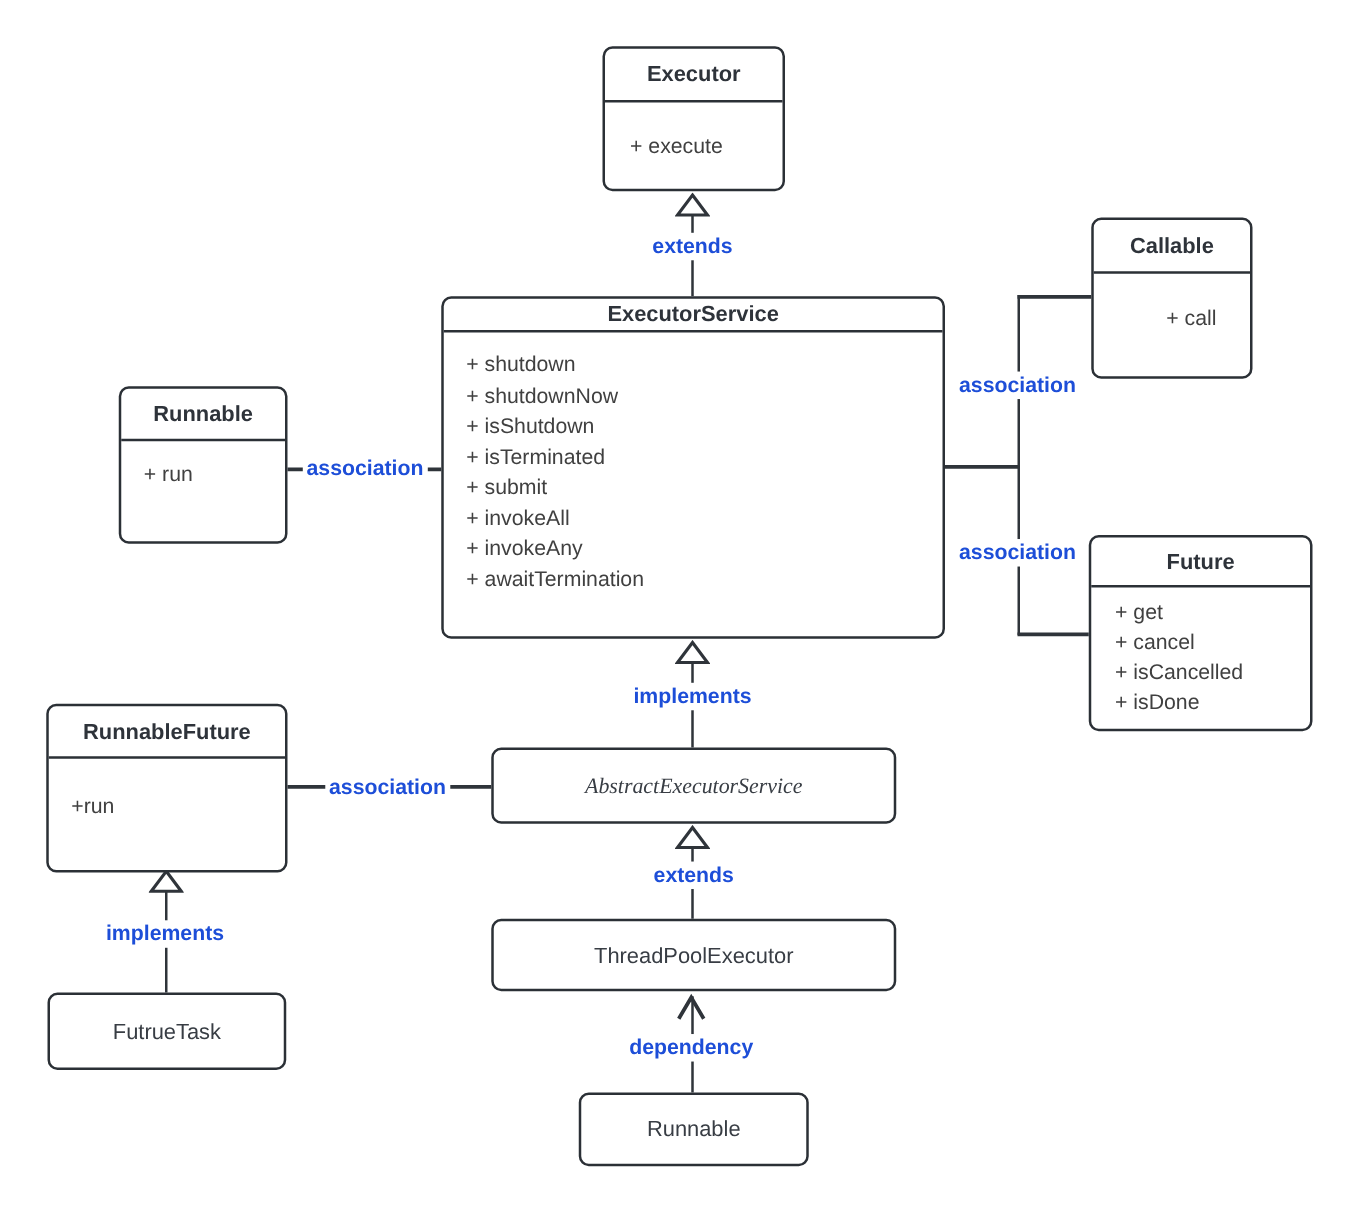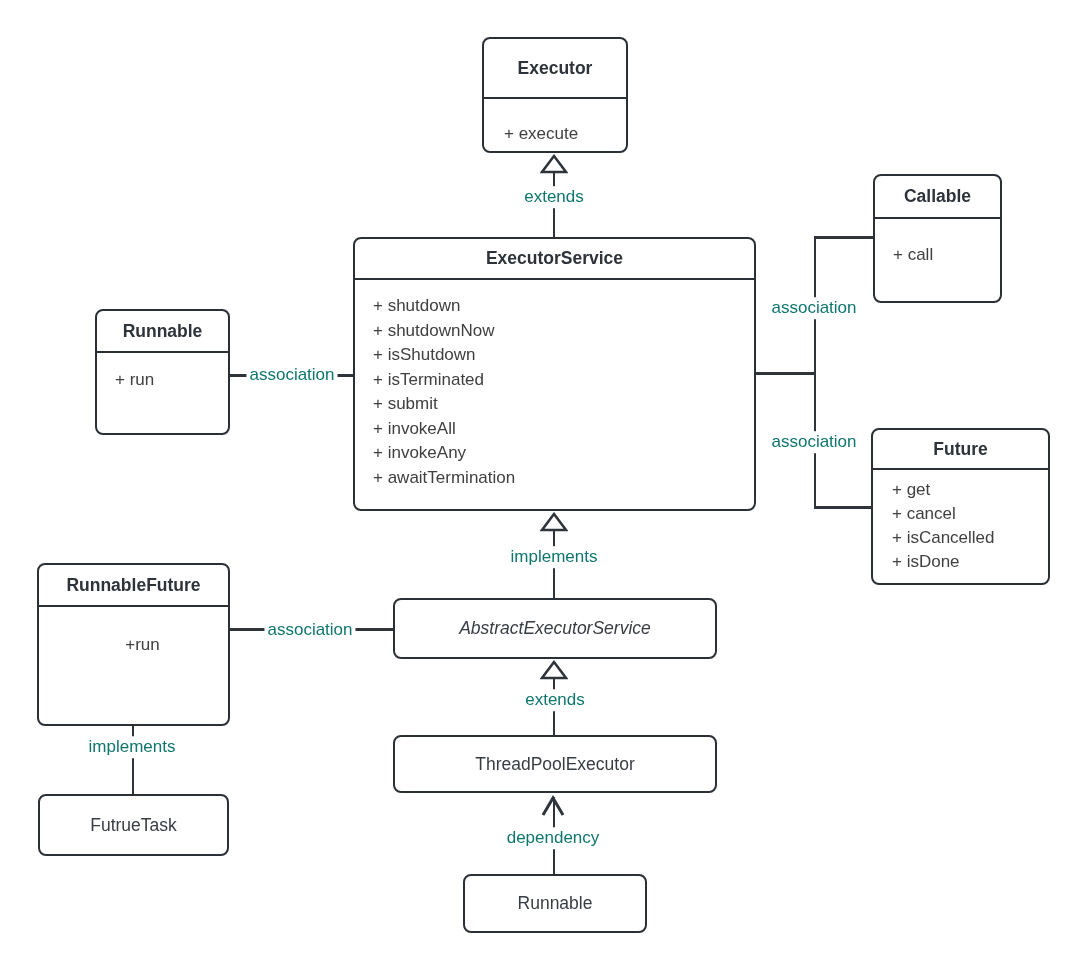--- a/index.html
+++ b/index.html
@@ -17,29 +17,29 @@
     display:flex;align-items:center;justify-content:center;
     font-weight:bold;font-size:17.5px;color:#2e333a;
     border-bottom:2.5px solid #2b3036;box-sizing:border-box;
   }
   .box .body{box-sizing:border-box;}
   .method{font-size:17px;color:#404040;white-space:nowrap;}
   .single{
     display:flex;align-items:center;justify-content:center;
     font-size:17.5px;color:#383d44;
   }
-  .italic{font-style:italic;}
+  .italic{font-style:italic;font-family:Liberation Serif, serif;}
   
   .vline{position:absolute;width:2.5px;background:#2f343a;}
   .hline{position:absolute;height:2.5px;background:#2f343a;}
   
   .edge-label{
     position:absolute;transform:translate(-50%,-50%);
-    background:#ffffff;padding:1px 3px;font-size:17px;color:#0f766e;
-    white-space:nowrap;line-height:1.15;
+    background:#ffffff;padding:1px 3px;font-size:17px;color:#1d4ed8;
+    white-space:nowrap;line-height:1.15;font-weight:bold;
   }
   .arrow{position:absolute;}
 </style>
 </head>
 <body>
 
 <div class="canvas">
 
   <div class="vline" style="left:552.5px;top:165px;height:72px;"></div>
   <div class="vline" style="left:552.5px;top:520px;height:78px;"></div>
@@ -75,43 +75,43 @@
       <polygon points="14,2 26,18 2,18" fill="#ffffff" stroke="#2f343a" stroke-width="2.5"></polygon>
     </svg>
   <svg class="arrow" style="left:119px;top:695px;" width="28" height="20" viewBox="0 0 28 20">
       <polygon points="14,2 26,18 2,18" fill="#ffffff" stroke="#2f343a" stroke-width="2.5"></polygon>
     </svg>
   <svg class="arrow" style="left:540px;top:794px;" width="26" height="24" viewBox="0 0 26 24">
       <polyline points="3,21 13,4 23,21" fill="none" stroke="#2f343a" stroke-width="3"></polyline>
     </svg>
 
   <div class="box" style="left:482px;top:37px;width:146px;height:116px;">
-    <div class="title" style="height:60px;">Executor</div>
+    <div class="title" style="height:43px;">Executor</div>
     <div class="body" style="padding:25px 0 0 20px;">
       <div class="method">+ execute</div>
     </div>
   </div>
 
   <div class="box" style="left:353px;top:237px;width:403px;height:274px;">
-    <div class="title" style="height:41px;">ExecutorService</div>
+    <div class="title" style="height:27px;">ExecutorService</div>
     <div class="body" style="padding:14px 0 0 18px;">
       <div class="method" style="line-height:24.5px;">+ shutdown</div>
       <div class="method" style="line-height:24.5px;">+ shutdownNow</div>
       <div class="method" style="line-height:24.5px;">+ isShutdown</div>
       <div class="method" style="line-height:24.5px;">+ isTerminated</div>
       <div class="method" style="line-height:24.5px;">+ submit</div>
       <div class="method" style="line-height:24.5px;">+ invokeAll</div>
       <div class="method" style="line-height:24.5px;">+ invokeAny</div>
       <div class="method" style="line-height:24.5px;">+ awaitTermination</div>
     </div>
   </div>
 
   <div class="box" style="left:873px;top:174px;width:129px;height:129px;">
     <div class="title" style="height:43px;">Callable</div>
-    <div class="body" style="padding:26px 0 0 18px;">
+    <div class="body" style="padding:26px 0 0 18px;margin-left:40px;">
       <div class="method">+ call</div>
     </div>
   </div>
 
   <div class="box" style="left:95px;top:309px;width:135px;height:126px;">
     <div class="title" style="height:42px;">Runnable</div>
     <div class="body" style="padding:17px 0 0 18px;">
       <div class="method">+ run</div>
     </div>
   </div>
@@ -119,21 +119,21 @@
   <div class="box" style="left:871px;top:428px;width:179px;height:157px;">
     <div class="title" style="height:40px;">Future</div>
     <div class="body" style="padding:8px 16px 0 19px;">
       <div class="method" style="line-height:24px;">+ get</div>
       <div class="method" style="line-height:24px;">+ cancel</div>
       <div class="method" style="line-height:24px;">+ isCancelled</div>
       <div class="method" style="line-height:24px;">+ isDone</div>
     </div>
   </div>
 
-  <div class="box" style="left:37px;top:563px;width:193px;height:163px;text-align:center;">
+  <div class="box" style="left:37px;top:563px;width:193px;height:135px;">
     <div class="title" style="height:42px;">RunnableFuture</div>
     <div class="body" style="padding:28px 0 0 18px;">
       <div class="method">+run</div>
     </div>
   </div>
 
   <div class="box single italic" style="left:393px;top:598px;width:324px;height:61px;">AbstractExecutorService</div>
 
   <div class="box single" style="left:393px;top:735px;width:324px;height:58px;">ThreadPoolExecutor</div>
 

